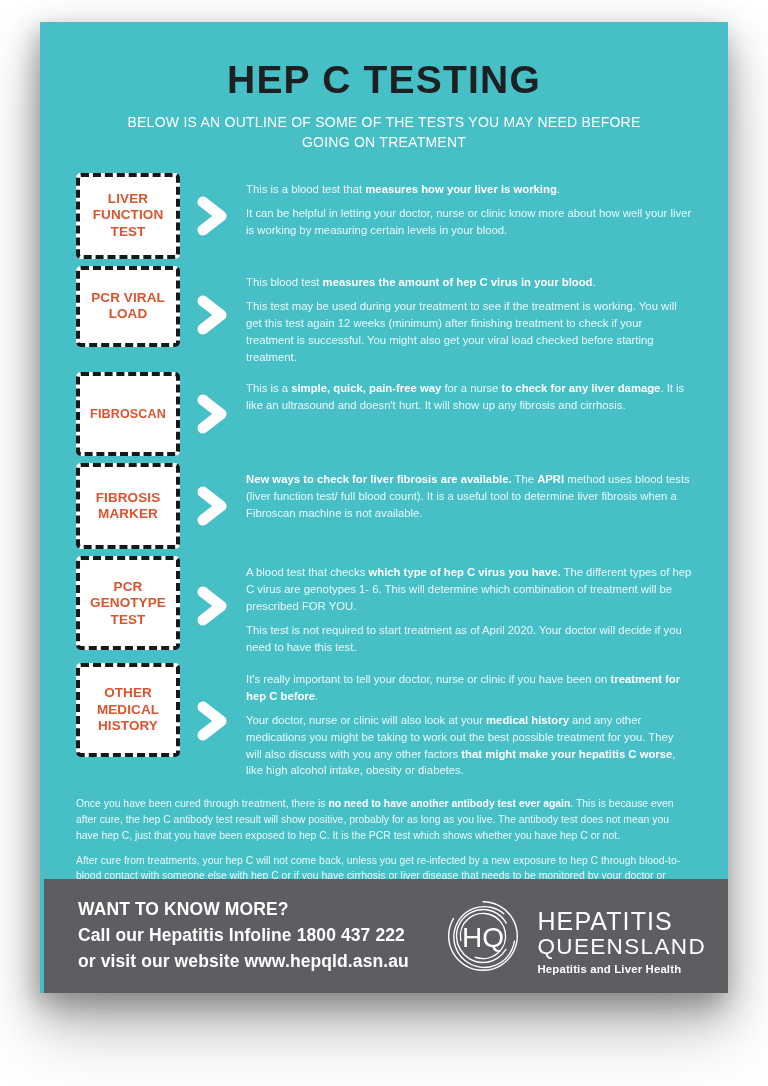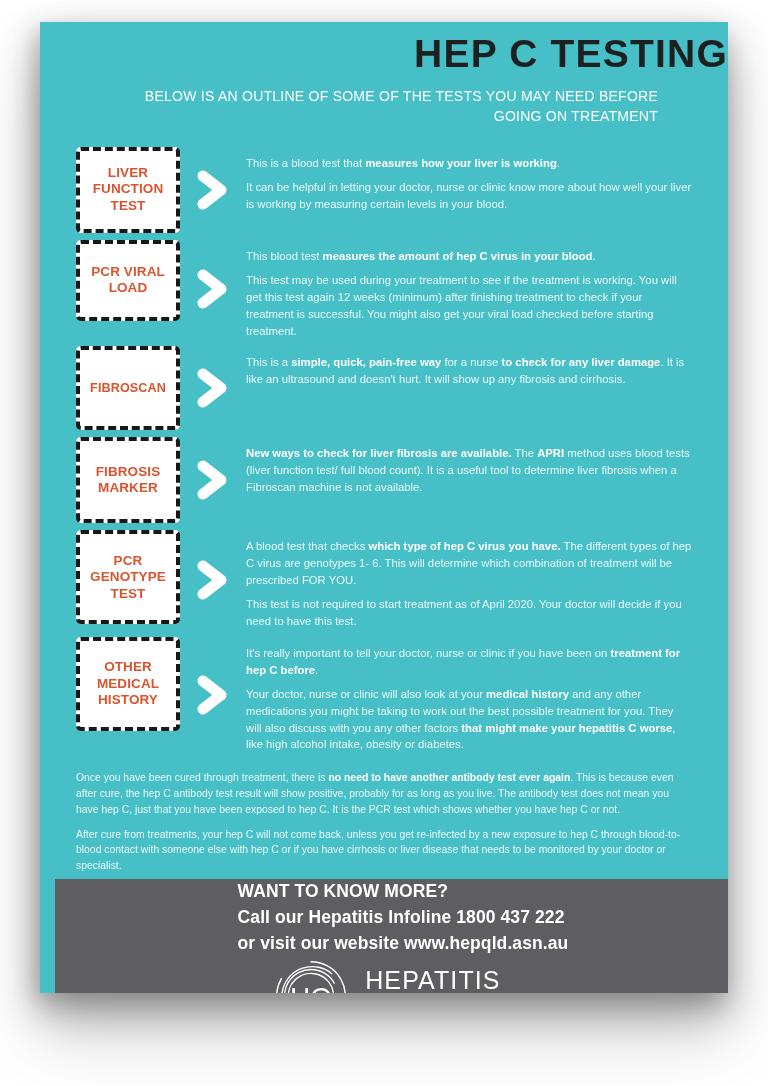--- a/index.html
+++ b/index.html
@@ -29,22 +29,22 @@
     height: 971px;
     background: #46bfc6;
     box-shadow: 0 16px 34px rgba(60,60,60,0.42),
                 0 40px 60px rgba(90,90,90,0.30),
                 -6px 6px 18px rgba(120,120,120,0.25);
     overflow: hidden;
   }
 
   
   .poster-header {
-    padding-top: 12px;
-    text-align: right;
+    padding-top: 38px;
+    text-align: center;
   }
   .poster-title {
     color: #1d2021;
     font-size: 39px;
     font-weight: bold;
     letter-spacing: 1.2px;
     line-height: 1.05;
   }
   .poster-subtitle {
     margin-top: 12px;
@@ -139,29 +139,28 @@
     align-items: baseline;
     padding: 8px 36px 0 36px;
     color: #8fd9dd;
     font-size: 7.2px;
     letter-spacing: 0.1px;
   }
 
   
   .poster-footer {
     position: absolute;
-    left: 15px;
+    left: 4px;
     bottom: 0;
     width: 100%;
     height: 114px;
     background: #5d5d62;
     display: flex;
     align-items: center;
     padding: 0 26px 0 34px;
-    flex-direction: column;
   }
   .footer-text {
     flex: 1 1 auto;
     color: #ffffff;
     font-size: 17.5px;
     font-weight: bold;
     line-height: 1.48;
     letter-spacing: 0.1px;
   }
   .footer-logo {

